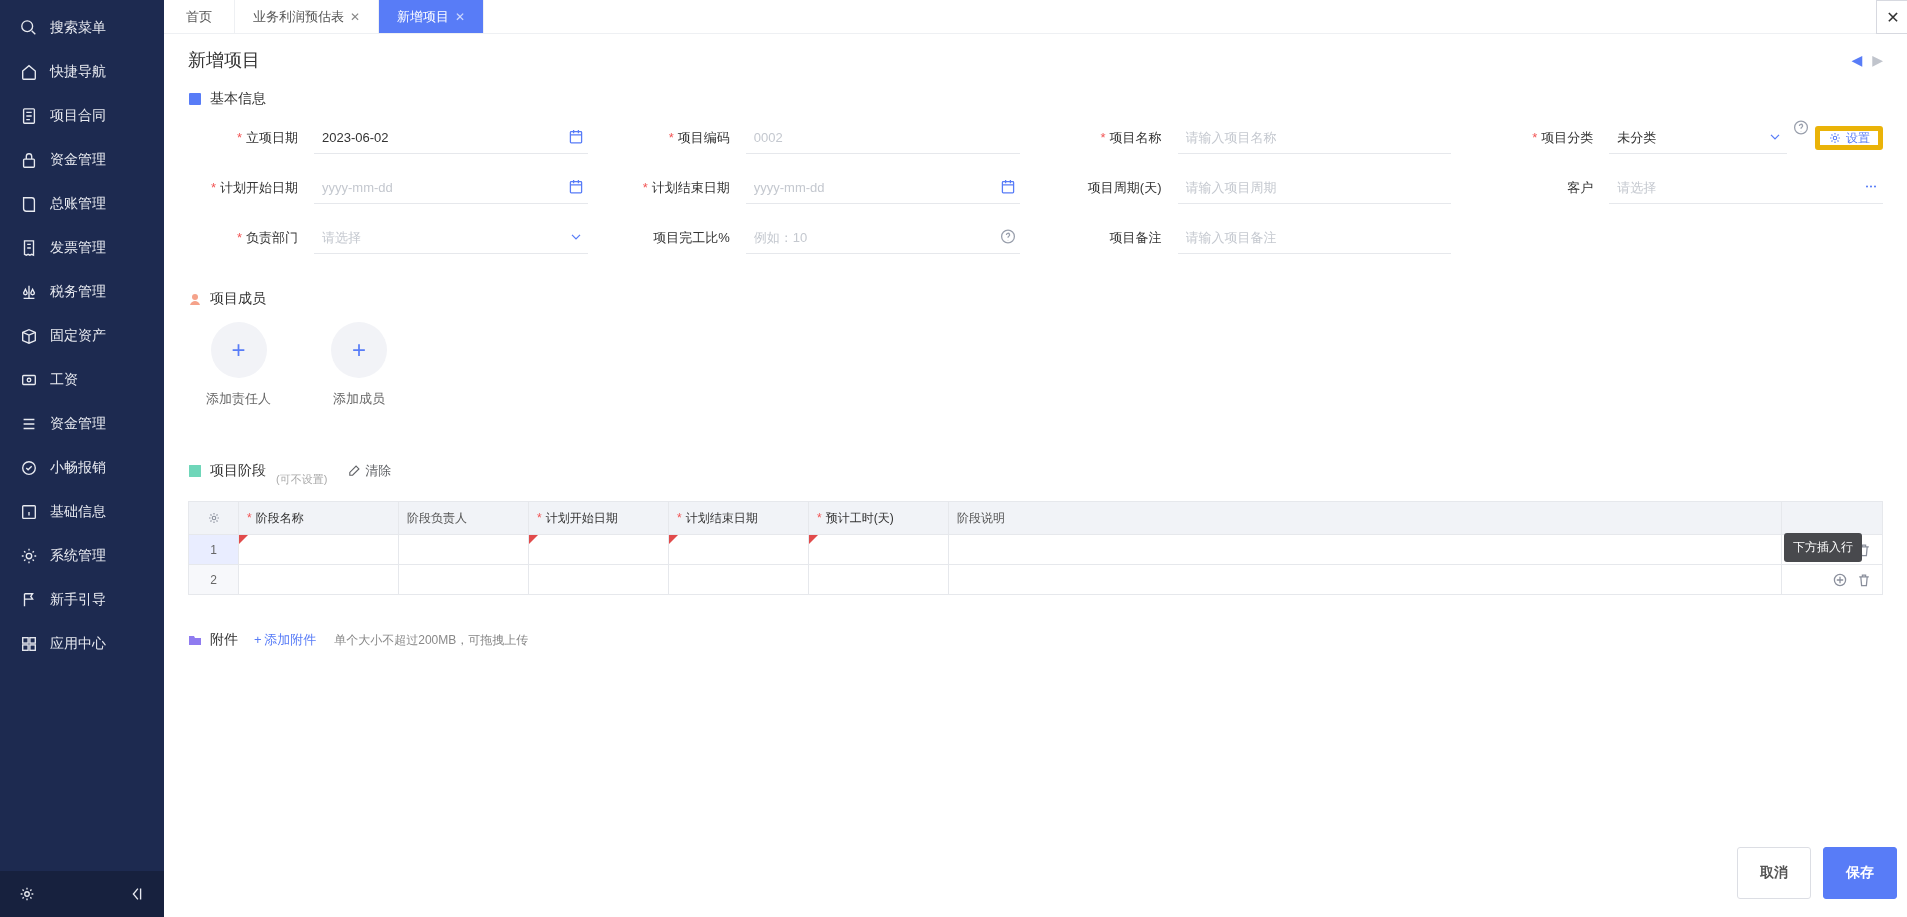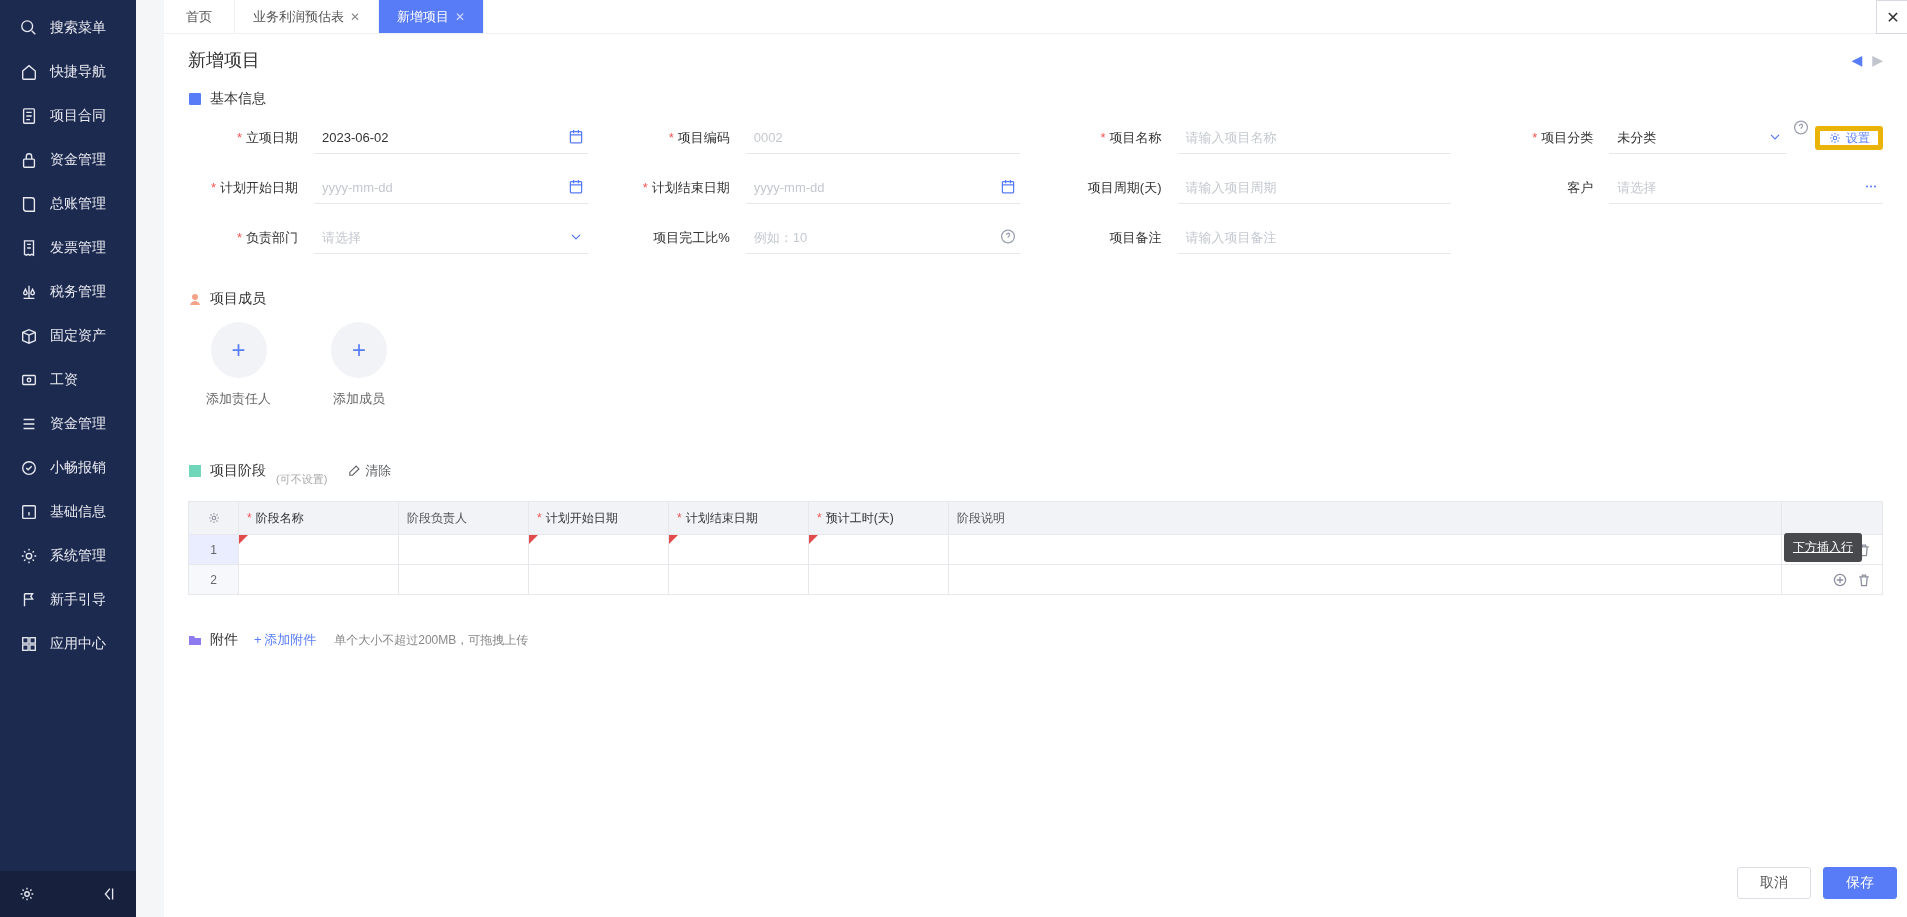--- a/index.html
+++ b/index.html
@@ -1,19 +1,19 @@
 <!DOCTYPE html>
 <html><head>
   <meta charset="utf-8">
   <style>
     * { box-sizing: border-box; margin: 0; padding: 0; font-family: -apple-system, "Microsoft YaHei", sans-serif; }
     body { background: #f5f6f8; width: 1907px; height: 917px; overflow: hidden; font-size: 14px; color: #333; position: relative; }
 
     
-    .sidebar { position: fixed; left: 0; top: 0; bottom: 0; width: 136px; background: #1d2a50; color: #fff; display: flex; flex-direction: column; z-index: 10; }
+    .sidebar { position: fixed; left: 0; top: 0; bottom: 0; width: 164px; background: #1d2a50; color: #fff; display: flex; flex-direction: column; z-index: 10; }
     .sidebar-items { flex: 1; overflow: auto; padding-top: 6px; }
     .side-item { display: flex; align-items: center; gap: 12px; padding: 0 20px; height: 44px; cursor: pointer; font-size: 14px; color: #e8eaf0; }
     .side-icon { width: 18px; height: 18px; flex: none; display: inline-flex; align-items: center; justify-content: center; }
     .side-icon svg { width: 18px; height: 18px; fill: none; stroke: #e8eaf0; stroke-width: 1.5; }
     .sidebar-bottom { height: 46px; display: flex; align-items: center; justify-content: space-between; padding: 0 18px; background: #17213e; }
     .sidebar-bottom .side-icon svg { stroke: #e8eaf0; }
 
     
     .main { margin-left: 164px; height: 100%; display: flex; flex-direction: column; }
     .tabbar { height: 34px; background: #fff; display: flex; align-items: stretch; border-bottom: 1px solid #eef0f3; position: relative; }
@@ -71,30 +71,30 @@
     .gear-cell { justify-content: center; }
     .tbody .tr { display: grid; grid-template-columns: 50px 160px 130px 140px 140px 140px 1fr 100px; height: 30px; border-top: 1px solid #e6e8ec; }
     .td { border-right: 1px solid #e6e8ec; display: flex; align-items: center; padding: 0 8px; font-size: 12px; position: relative; background: #fff; }
     .td:first-child { justify-content: center; background: #f7f8fb; color: #666; }
     .tr.active .td:first-child { background: #e9edff; }
     .tr.active .td { background: #fff; }
     .td.act { border-right: none; justify-content: flex-end; gap: 8px; padding-right: 10px; }
     .td.act svg { width: 16px; height: 16px; stroke: #8a8f9c; fill: none; stroke-width: 1.6; cursor: pointer; }
     .tr.active .td.act svg.add { stroke: #587cf7; }
     .corner { position: absolute; left: 0; top: 0; width: 0; height: 0; border-top: 9px solid #e14b4b; border-right: 9px solid transparent; }
-    .tooltip { position: absolute; right: 98px; top: -2px; transform: translateX(100%); background: #48494d; color: #fff; font-size: 12px; padding: 6px 9px; border-radius: 3px; white-space: nowrap; z-index: 5; text-decoration: underline; }
+    .tooltip { position: absolute; right: 98px; top: -2px; transform: translateX(100%); background: #48494d; color: #fff; font-size: 12px; padding: 6px 9px; border-radius: 3px; white-space: nowrap; z-index: 5; }
     .tooltip::before { content: ""; position: absolute; left: -5px; top: 50%; transform: translateY(-50%); border: 5px solid transparent; border-right-color: #48494d; }
 
     
     .att-link { color: #587cf7; cursor: pointer; font-size: 13px; margin-left: 8px; }
     .att-hint { color: #888; font-size: 12px; margin-left: 10px; }
 
     
     .footer { position: fixed; right: 10px; bottom: 18px; display: flex; gap: 12px; z-index: 20; }
-    .btn { height: 32px; padding: 0 22px; border-radius: 3px; font-size: 14px; cursor: pointer; display: inline-flex; align-items: center; }
+    .btn { height: 52px; padding: 0 22px; border-radius: 3px; font-size: 14px; cursor: pointer; display: inline-flex; align-items: center; font-weight: bold; }
     .btn-default { background: #fff; border: 1px solid #dcdee4; color: #555; }
     .btn-primary { background: #587cf7; border: 1px solid #587cf7; color: #fff; }
   </style>
 </head>
 <body>
 
 <svg width="0" height="0" style="position:absolute">
   <defs>
     <g id="i-search">
         <circle cx="8" cy="8" r="6"></circle>

